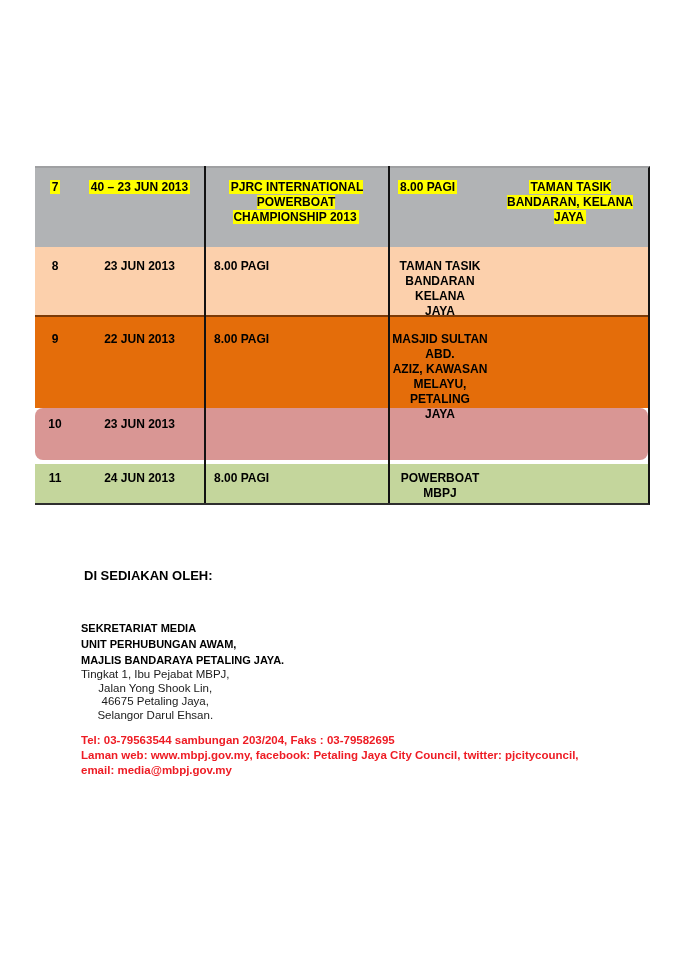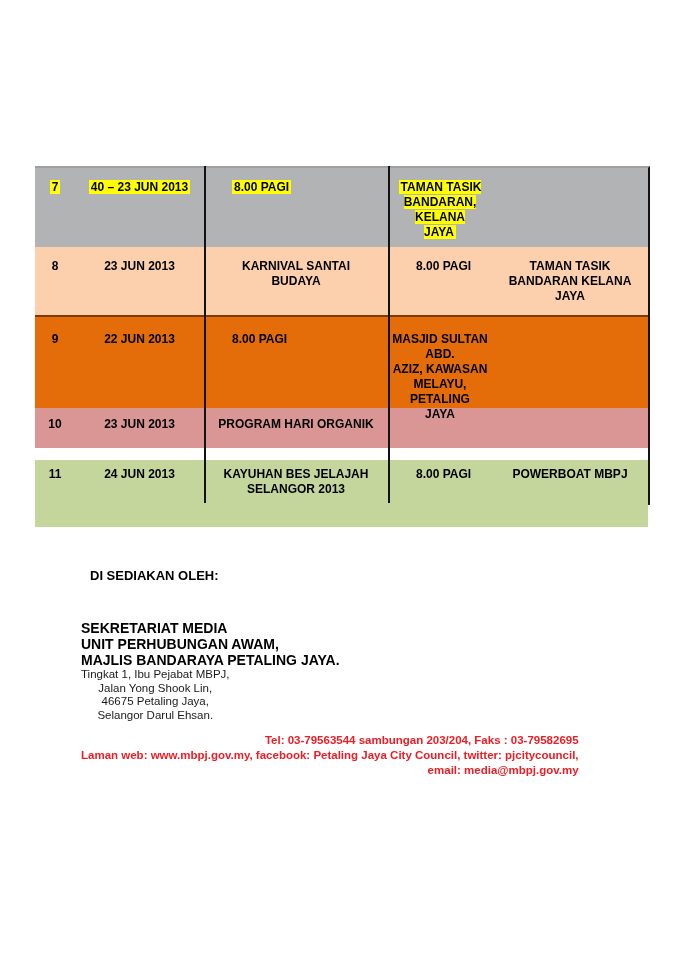--- a/index.html
+++ b/index.html
@@ -16,100 +16,97 @@
   }
   .trow{
     display:grid;
     grid-template-columns:40px 129px 184px 104px 1fr;
     width:100%;
     align-items:start;
   }
   .row-0{ height:79px; padding-top:12px; }
   .row-1{ height:68px; padding-top:12px; }
   .row-2{ height:93px; padding-top:15px; border-top:2px solid #7c3a06; }
-  .row-3{ height:40px; padding-top:9px;  margin-bottom:12px; }
-  .row-4{ height:67px; padding-top:7px; }
+  .row-3{ height:52px; padding-top:9px;  margin-bottom:4px;border-radius:8px; }
+  .row-4{ height:39px; padding-top:7px; }
 
   .cell{ font-weight:bold; font-size:12px; line-height:15px; text-align:center; }
-  .c-time{ text-align:left; padding-left:28px; }
+  .c-time{ text-align:left; padding-left:10px; }
   .cellspan{ white-space:pre-line; display:inline; }
   .yellow{ background:var(--hl,#ffff00); padding:0 2px; }
 
   .vline{ position:absolute; top:-2px; bottom:0; width:2px; background:#121212; z-index:5; }
   #vline1{ left:169px; }
   #vline2{ left:353px; }
 
   
   .prepared-by{
-    position:absolute; left:90px; top:568px;
+    position:absolute; left:84px; top:568px;
     font-weight:bold; font-size:13px;
   }
   .org{
     position:absolute; left:81px; top:620px;
-    font-weight:bold; font-size:14px; line-height:16px; white-space:pre;
+    font-weight:bold; font-size:11px; line-height:16px; white-space:pre;
   }
   .address{
     position:absolute; left:81px; top:668px;
     font-size:11.5px; line-height:13.5px; white-space:pre; color:#1a1a1a;text-align:center;
   }
   .contact{
     position:absolute; left:81px; top:733px;
     font-weight:bold; font-size:11.5px; line-height:15px; white-space:pre;
     color:var(--red,#ee1c24);
-    text-align:right;
   }
 </style>
 </head>
 <body>
 
 <div class="event-table" id="table">
 
   <div class="trow row-0" style="background: rgb(177, 179, 181);">
     <div class="cell c-no"><span class="cellspan yellow">7</span></div>
     <div class="cell c-date"><span class="cellspan yellow">40 – 23 JUN 2013</span></div>
+    <div class="cell c-event"><span class="cellspan yellow">PJRC INTERNATIONAL
+POWERBOAT
+CHAMPIONSHIP 2013</span></div>
     <div class="cell c-time"><span class="cellspan yellow">8.00 PAGI</span></div>
     <div class="cell c-loc"><span class="cellspan yellow">TAMAN TASIK
 BANDARAN, KELANA
 JAYA</span></div>
   </div>
 
   <div class="trow row-1" style="background: rgb(252, 208, 172);">
     <div class="cell c-no"><span class="cellspan">8</span></div>
     <div class="cell c-date"><span class="cellspan">23 JUN 2013</span></div>
-    <div class="cell c-event"><span class="cellspan">KARNIVAL SANTAI
-BUDAYA</span></div>
     <div class="cell c-time"><span class="cellspan">8.00 PAGI</span></div>
     <div class="cell c-loc"><span class="cellspan">TAMAN TASIK
 BANDARAN KELANA
 JAYA</span></div>
   </div>
 
   <div class="trow row-2" style="background: rgb(228, 109, 10);">
     <div class="cell c-no"><span class="cellspan">9</span></div>
     <div class="cell c-date"><span class="cellspan">22 JUN 2013</span></div>
     <div class="cell c-time"><span class="cellspan">8.00 PAGI</span></div>
     <div class="cell c-loc"><span class="cellspan">MASJID SULTAN ABD.
 AZIZ, KAWASAN
 MELAYU, PETALING
 JAYA</span></div>
   </div>
 
   <div class="trow row-3" style="background: rgb(217, 150, 148);">
     <div class="cell c-no"><span class="cellspan">10</span></div>
     <div class="cell c-date"><span class="cellspan">23 JUN 2013</span></div>
-    <div class="cell c-event"><span class="cellspan">PROGRAM HARI ORGANIK</span></div>
     <div class="cell c-time"><span class="cellspan"></span></div>
     <div class="cell c-loc"><span class="cellspan"></span></div>
   </div>
 
   <div class="trow row-4" style="background: rgb(196, 214, 156);">
     <div class="cell c-no"><span class="cellspan">11</span></div>
     <div class="cell c-date"><span class="cellspan">24 JUN 2013</span></div>
-    <div class="cell c-event"><span class="cellspan">KAYUHAN BES JELAJAH
-SELANGOR 2013</span></div>
     <div class="cell c-time"><span class="cellspan">8.00 PAGI</span></div>
     <div class="cell c-loc"><span class="cellspan">POWERBOAT MBPJ</span></div>
   </div>
 <div class="vline" id="vline1"></div>
   <div class="vline" id="vline2"></div>
 </div>
 
 <div class="prepared-by">DI SEDIAKAN OLEH:</div>
 <div class="org">SEKRETARIAT MEDIA
 UNIT PERHUBUNGAN AWAM,

